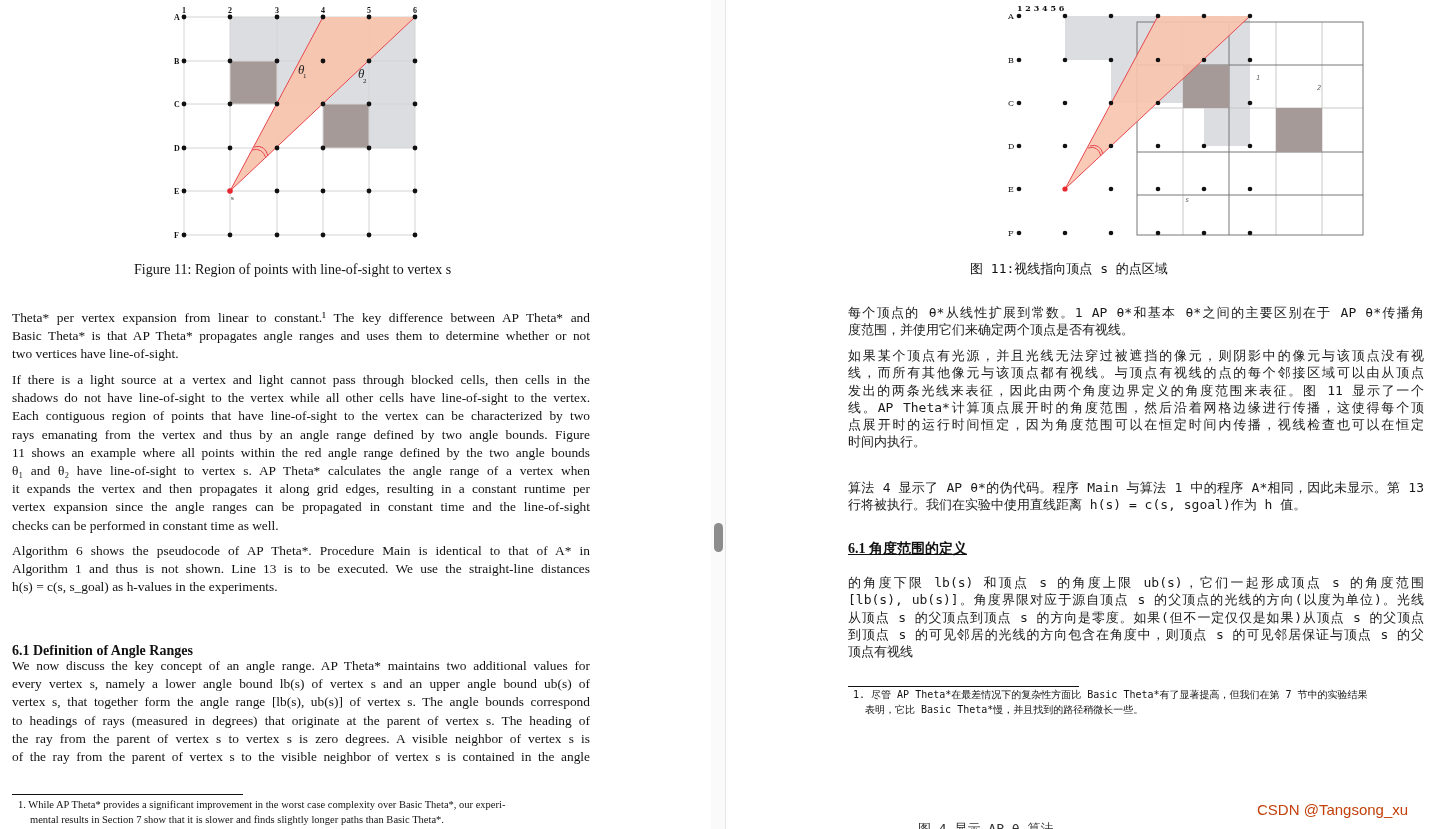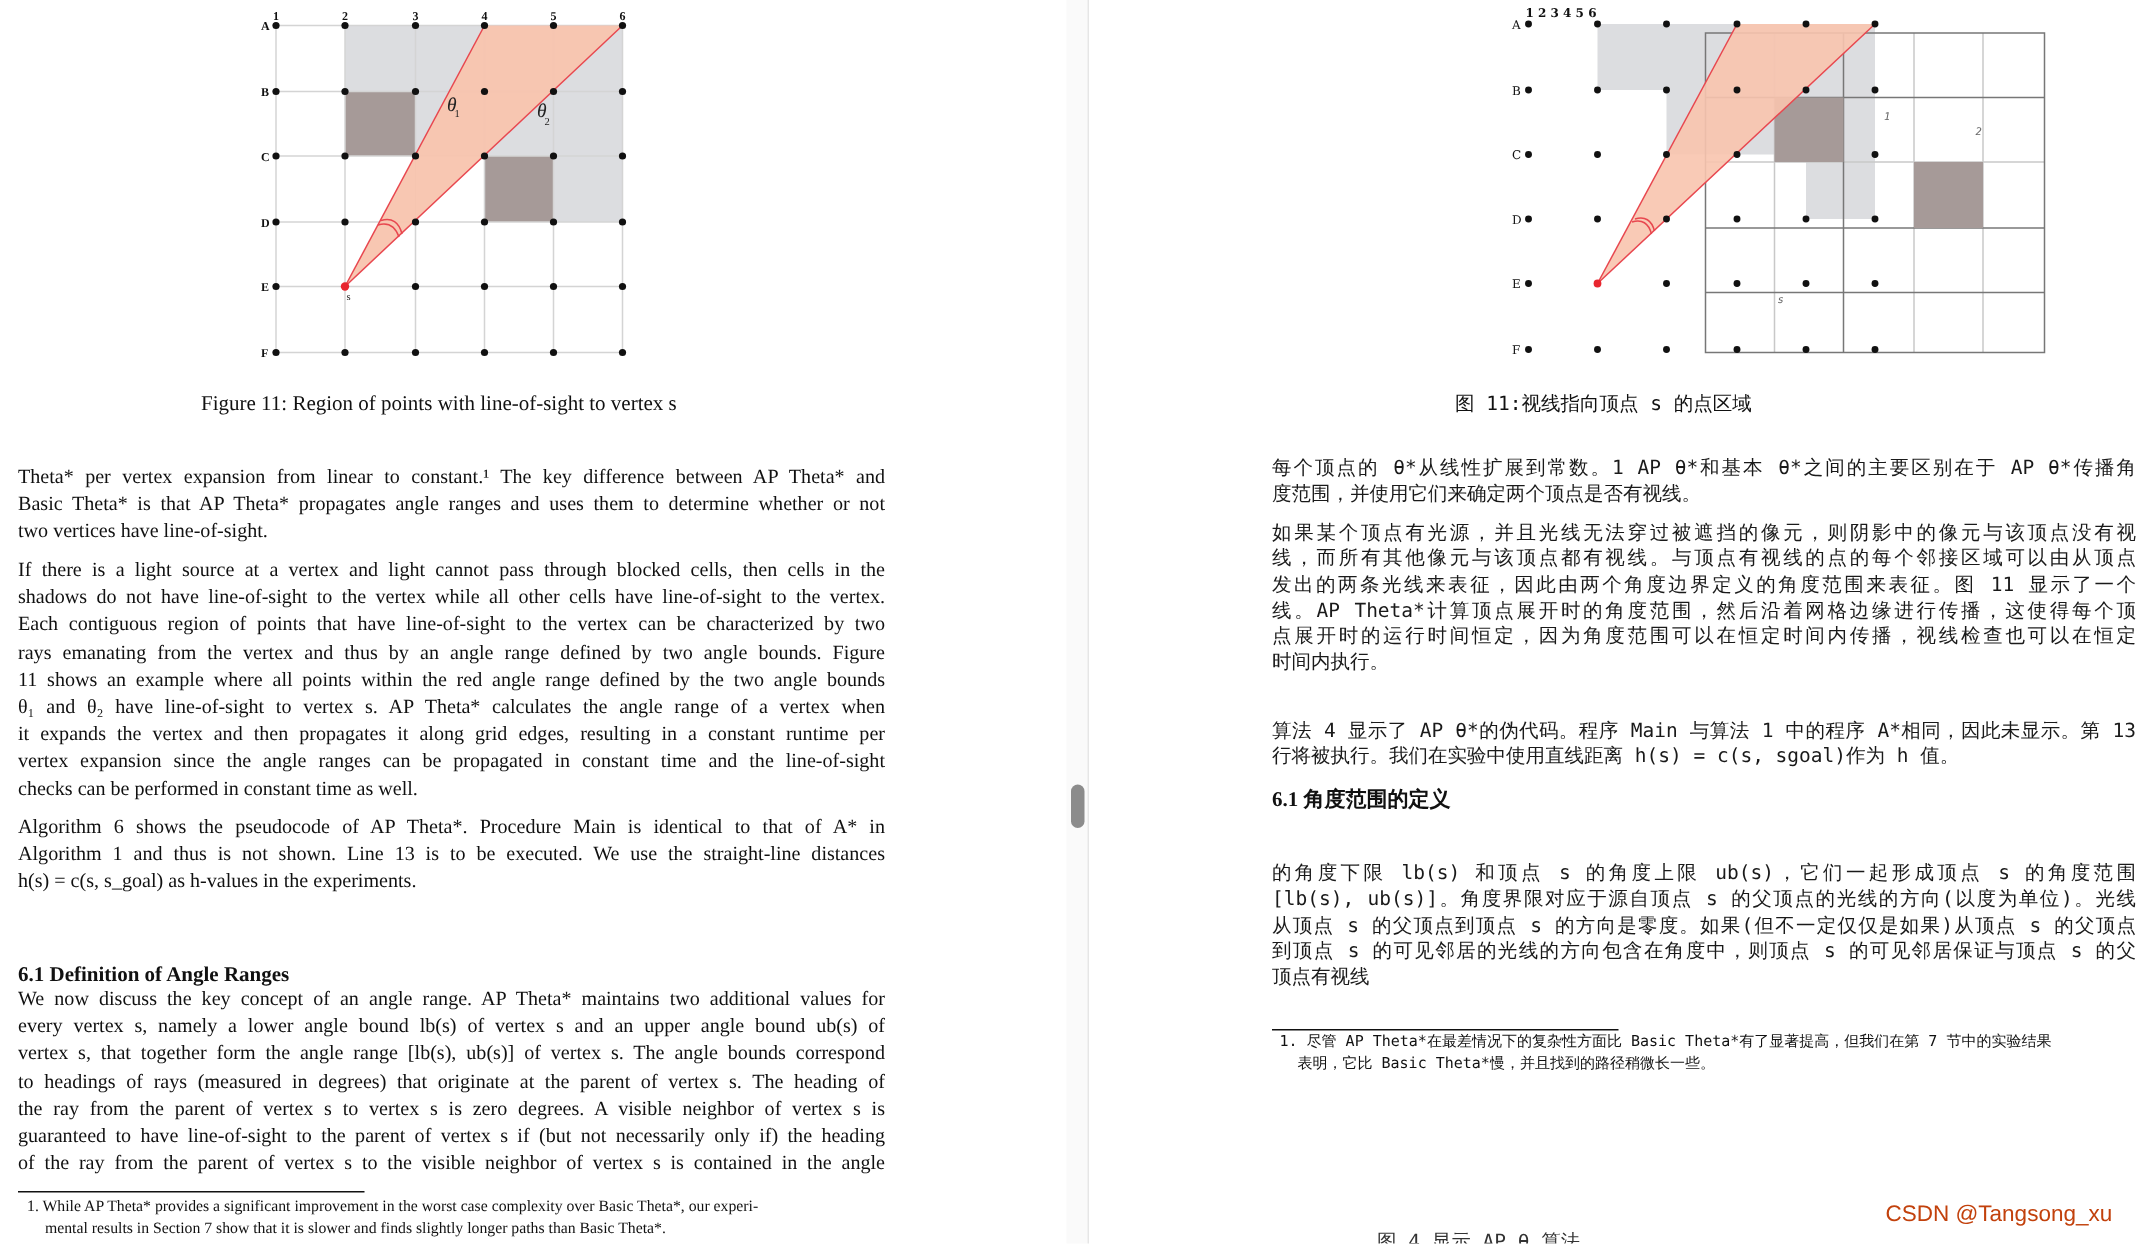--- a/index.html
+++ b/index.html
@@ -22,21 +22,21 @@
     .caption { position: absolute; font-size: 14px; white-space: nowrap; }
     .cap-left { left: 134px; top: 262px; }
     .cap-right { left: 970px; top: 260px; font-family: "DejaVu Sans Mono", monospace; font-size: 13px; }
 
     .para { position: absolute; left: 12px; width: 578px; font-size: 13.4px; line-height: 18.2px; text-align: justify; }
     .para .ln { display: block; text-align: justify; text-align-last: justify; white-space: nowrap; }
     .para .ln.last { text-align-last: left; }
 
     .heading { position: absolute; font-weight: bold; font-size: 14px; white-space: nowrap; }
     .h-left { left: 12px; top: 623px; margin-top: 20px; }
-    .h-right { left: 848px; top: 524px; font-family: "Liberation Serif", serif; }
+    .h-right { left: 848px; top: 540px; font-family: "Liberation Serif", serif; text-decoration: underline; }
 
     .fn-rule { position: absolute; height: 1px; background: #111; }
     .fn-left-rule { left: 12px; top: 794px; width: 231px; }
     .fn-right-rule { left: 848px; top: 686px; width: 231px; }
     .footnote { position: absolute; font-size: 10.5px; line-height: 15px; }
     .fn-left { left: 18px; top: 797px; width: 572px; }
     .fn-right { left: 853px; top: 687px; width: 575px; font-family: "DejaVu Sans Mono", monospace; font-size: 10px; }
     .footnote .ln { display: block; white-space: nowrap; }
     .footnote .ind { padding-left: 12px; }
 
@@ -167,21 +167,20 @@
 </div>
 
 <div class="heading h-left">6.1  Definition of Angle Ranges</div>
 
 <div class="para" style="top:657px">
   <span class="ln">We now discuss the key concept of an angle range. AP Theta* maintains two additional values for</span>
   <span class="ln">every vertex s, namely a lower angle bound lb(s) of vertex s and an upper angle bound ub(s) of</span>
   <span class="ln">vertex s, that together form the angle range [lb(s), ub(s)] of vertex s. The angle bounds correspond</span>
   <span class="ln">to headings of rays (measured in degrees) that originate at the parent of vertex s.  The heading of</span>
   <span class="ln">the ray from the parent of vertex s to vertex s is zero degrees.  A visible neighbor of vertex s is</span>
-  <span class="ln">guaranteed to have line-of-sight to the parent of vertex s if (but not necessarily only if) the heading</span>
   <span class="ln">of the ray from the parent of vertex s to the visible neighbor of vertex s is contained in the angle</span>
 </div>
 
 <div class="fn-rule fn-left-rule"></div>
 <div class="footnote fn-left">
   <span class="ln">1. While AP Theta* provides a significant improvement in the worst case complexity over Basic Theta*, our experi-</span>
   <span class="ln ind">mental results in Section 7 show that it is slower and finds slightly longer paths than Basic Theta*.</span>
 </div>
 
 <div class="splitter"></div>

